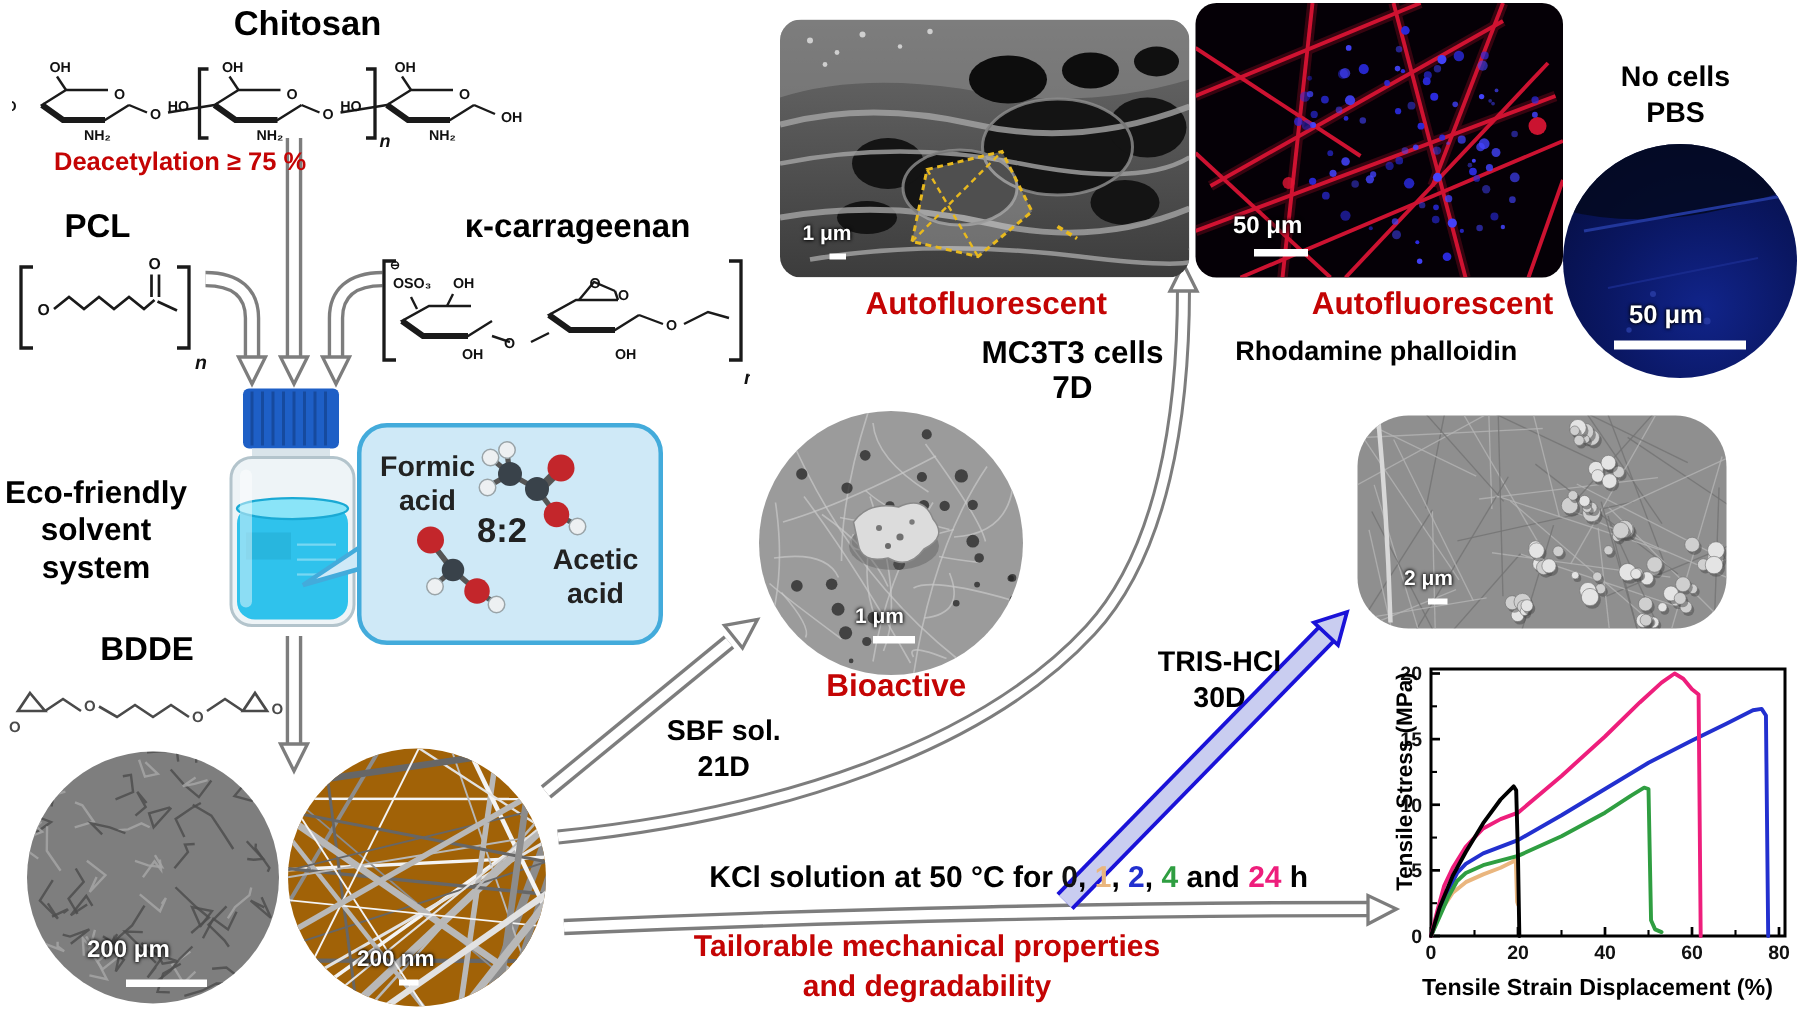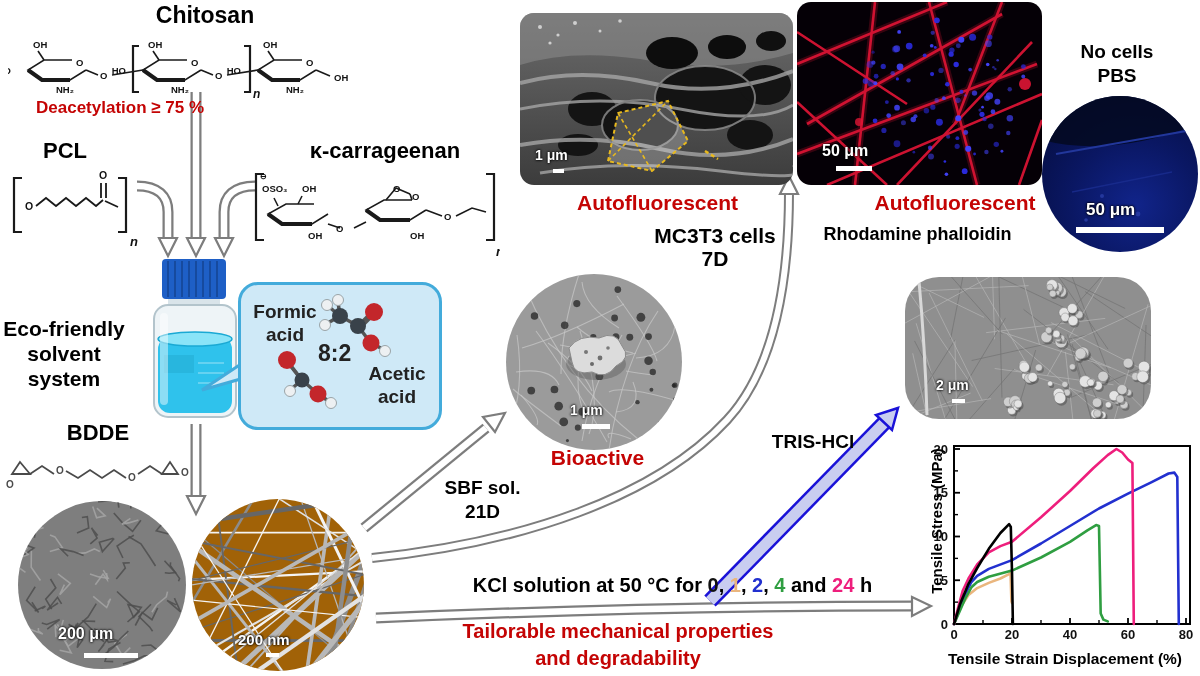--- a/index.html
+++ b/index.html
@@ -839,20 +839,21 @@
           <circle cx="193.48753764945434" cy="127.63621950318861" r="4.674635332391893" fill="#4a4a4a" opacity="0.5"></circle>
           <circle cx="191.98753764945434" cy="125.63621950318861" r="4.674635332391893" fill="#cfcfcf" stroke="#6e6e6e" stroke-width="0.4"></circle>
         </g>
       <path d="M14,4 Q20,70 22,138" stroke="#d8d8d8" stroke-width="3" fill="none"></path>
     </svg>
     <div class="scaletxt" style="left:31px;top:100px;font-size:14px">2 μm</div>
     <div class="scalebar" style="left:47px;top:122px;width:13px;height:4px"></div>
   </div>
   <div class="abs b ctr" style="left:738px;top:430px;width:150px;font-size:19px;line-height:24px;z-index:2">
     <div>TRIS-HCl</div>
+    <div>30D</div>
   </div>
 
   <div class="abs b ctr" style="left:400px;top:574px;width:545px;font-size:20px;z-index:2;white-space:nowrap"><span>KCl solution at 50 °C for </span><span style="color: rgb(17, 17, 17);">0</span><span>, </span><span style="color: rgb(234, 182, 126);">1</span><span>, </span><span style="color: rgb(34, 48, 207);">2</span><span>, </span><span style="color: rgb(47, 158, 65);">4</span><span> and </span><span style="color: rgb(238, 30, 124);">24</span><span> h</span></div>
   <div class="abs b red ctr" style="left:428px;top:618px;width:380px;font-size:20px;line-height:27px;z-index:2">
     <div>Tailorable mechanical properties</div>
     <div>and degradability</div>
   </div>
 
   <svg id="chart-svg" class="abs" style="left:924px;top:424px;z-index:2" width="276" height="252" viewBox="0 0 276 252">
       <path d="M30,22 H266 V200 H30 Z" fill="none" stroke="#000" stroke-width="2"></path>

